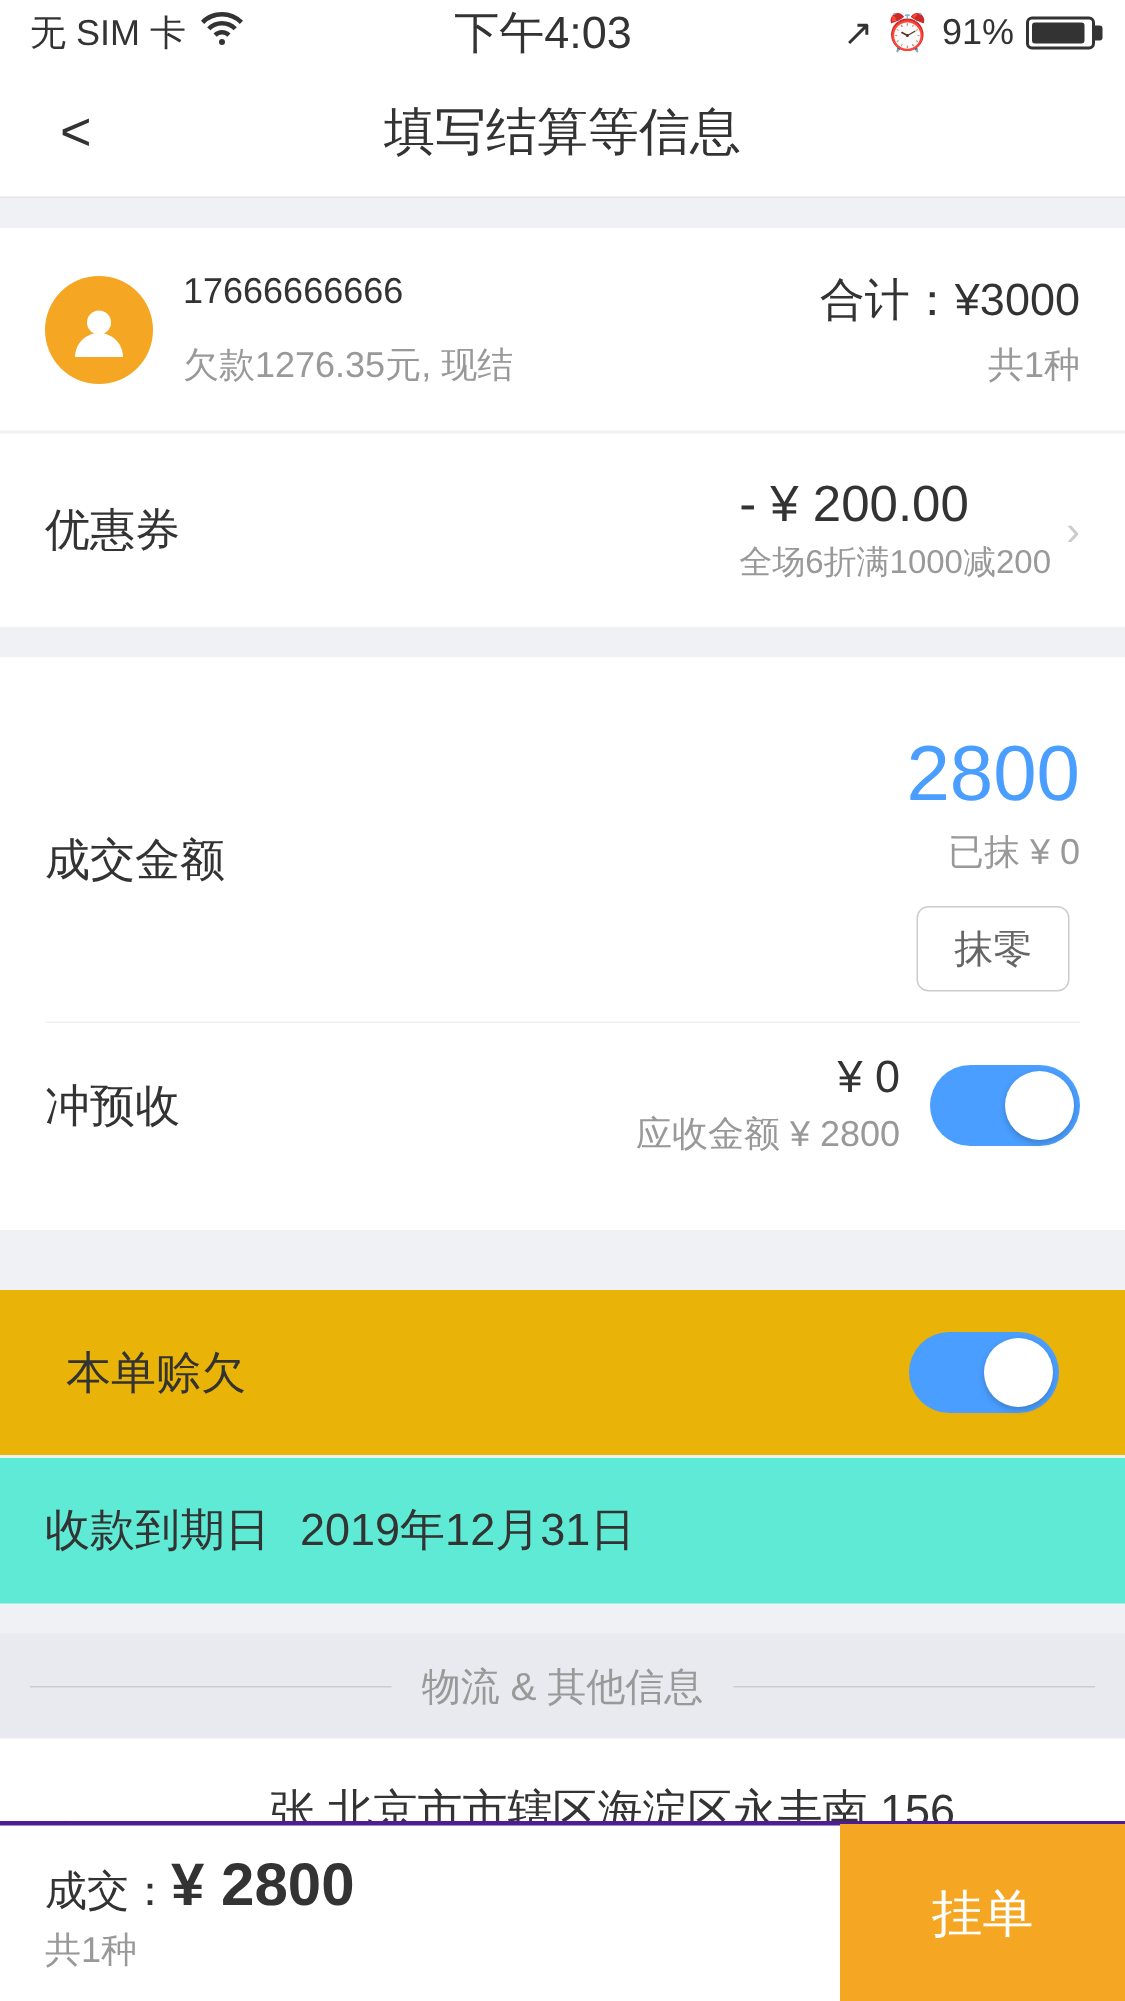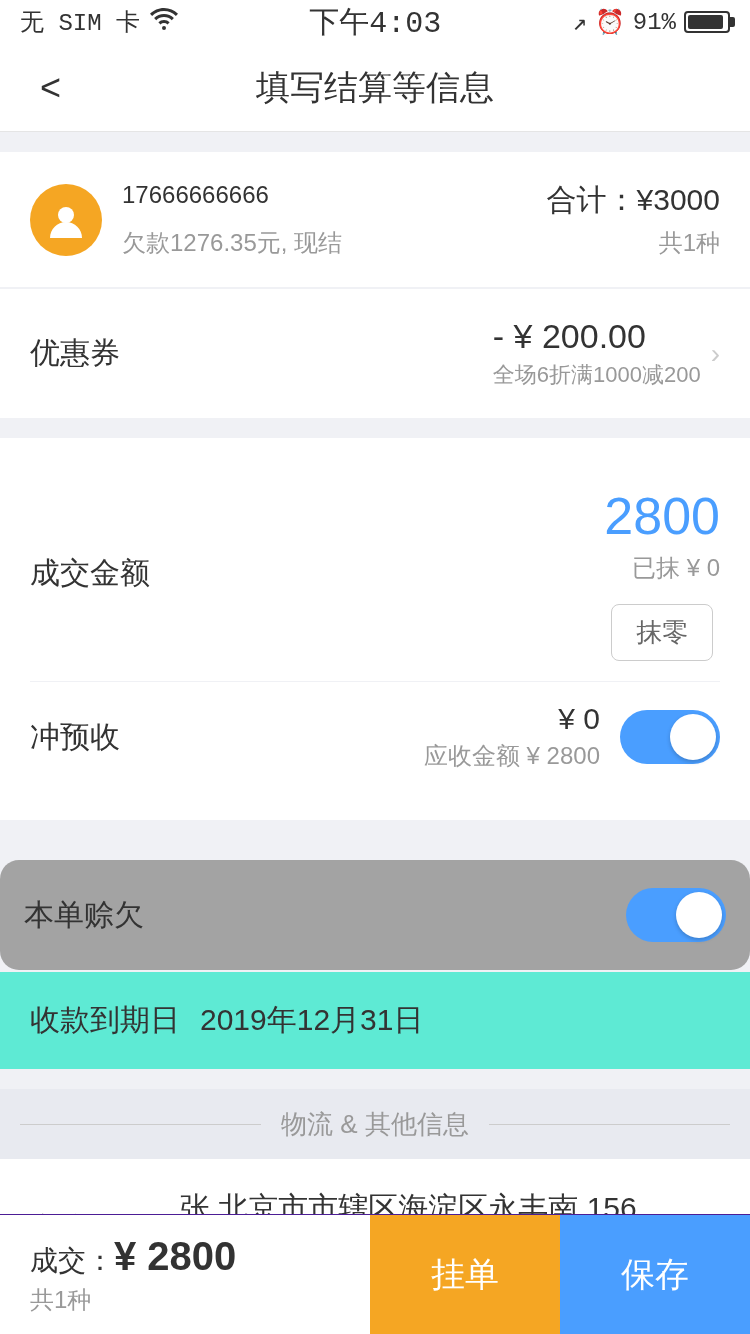--- a/index.html
+++ b/index.html
@@ -16,21 +16,20 @@
     
     .status-bar {
       height: 44px;
       background: #fff;
       display: flex;
       align-items: center;
       justify-content: space-between;
       padding: 0 20px;
       font-size: 24px;
       color: #333;
-      font-family: Liberation Mono, monospace;
     }
     .status-left { display: flex; align-items: center; gap: 10px; }
     .status-center { font-size: 30px; font-weight: 500; }
     .status-right { display: flex; align-items: center; gap: 8px; font-size: 24px; }
     .battery {
       width: 46px; height: 22px;
       border: 2px solid #333;
       border-radius: 4px;
       position: relative;
       display: flex; align-items: center; padding: 2px;
@@ -171,27 +170,26 @@
       position: absolute;
       top: 4px; right: 4px;
       width: 46px; height: 46px;
       border-radius: 50%;
       background: #fff;
       box-shadow: 0 2px 4px rgba(0,0,0,0.2);
     }
 
     
     .sheqian-section {
-      background: #a3a3a3;
-      padding: 28px 24px;
+      background: #eab308;
+      padding: 28px 44px;
       display: flex;
       align-items: center;
       justify-content: space-between;
       margin-top: 20px;
-      border-radius: 19px;
     }
     .sheqian-label { font-size: 30px; color: #333; }
 
     
     .duedate-section {
       background: #5eead4;
       padding: 28px 30px;
       margin-top: 2px;
       display: flex;
       align-items: center;
@@ -232,21 +230,21 @@
 
     
     .bottom-bar {
       position: fixed;
       bottom: 0;
       width: 750px;
       height: 120px;
       background: #fff;
       display: flex;
       align-items: center;
-      border-top: 1px solid #4c1d95;
+      border-top: 3px solid #4c1d95;
     }
     .bottom-summary {
       flex: 1;
       padding: 0 30px;
     }
     .bottom-summary .deal { font-size: 28px; color: #333; }
     .bottom-summary .deal-amount { font-size: 40px; font-weight: 600; color: #333; }
     .bottom-summary .deal-count { font-size: 24px; color: #999; margin-top: 4px; }
     .bottom-btn {
       width: 190px;
@@ -377,14 +375,13 @@
 <div class="empty-space"></div>
 
 <div class="bottom-bar">
   <div class="bottom-summary">
     <div class="deal">
       <span>成交：</span><span class="deal-amount">¥ 2800</span>
     </div>
     <div class="deal-count">共1种</div>
   </div>
   <div class="bottom-btn btn-pending">挂单</div>
-  <div class="bottom-btn btn-save">保存</div>
 </div>
 
 </body></html>

